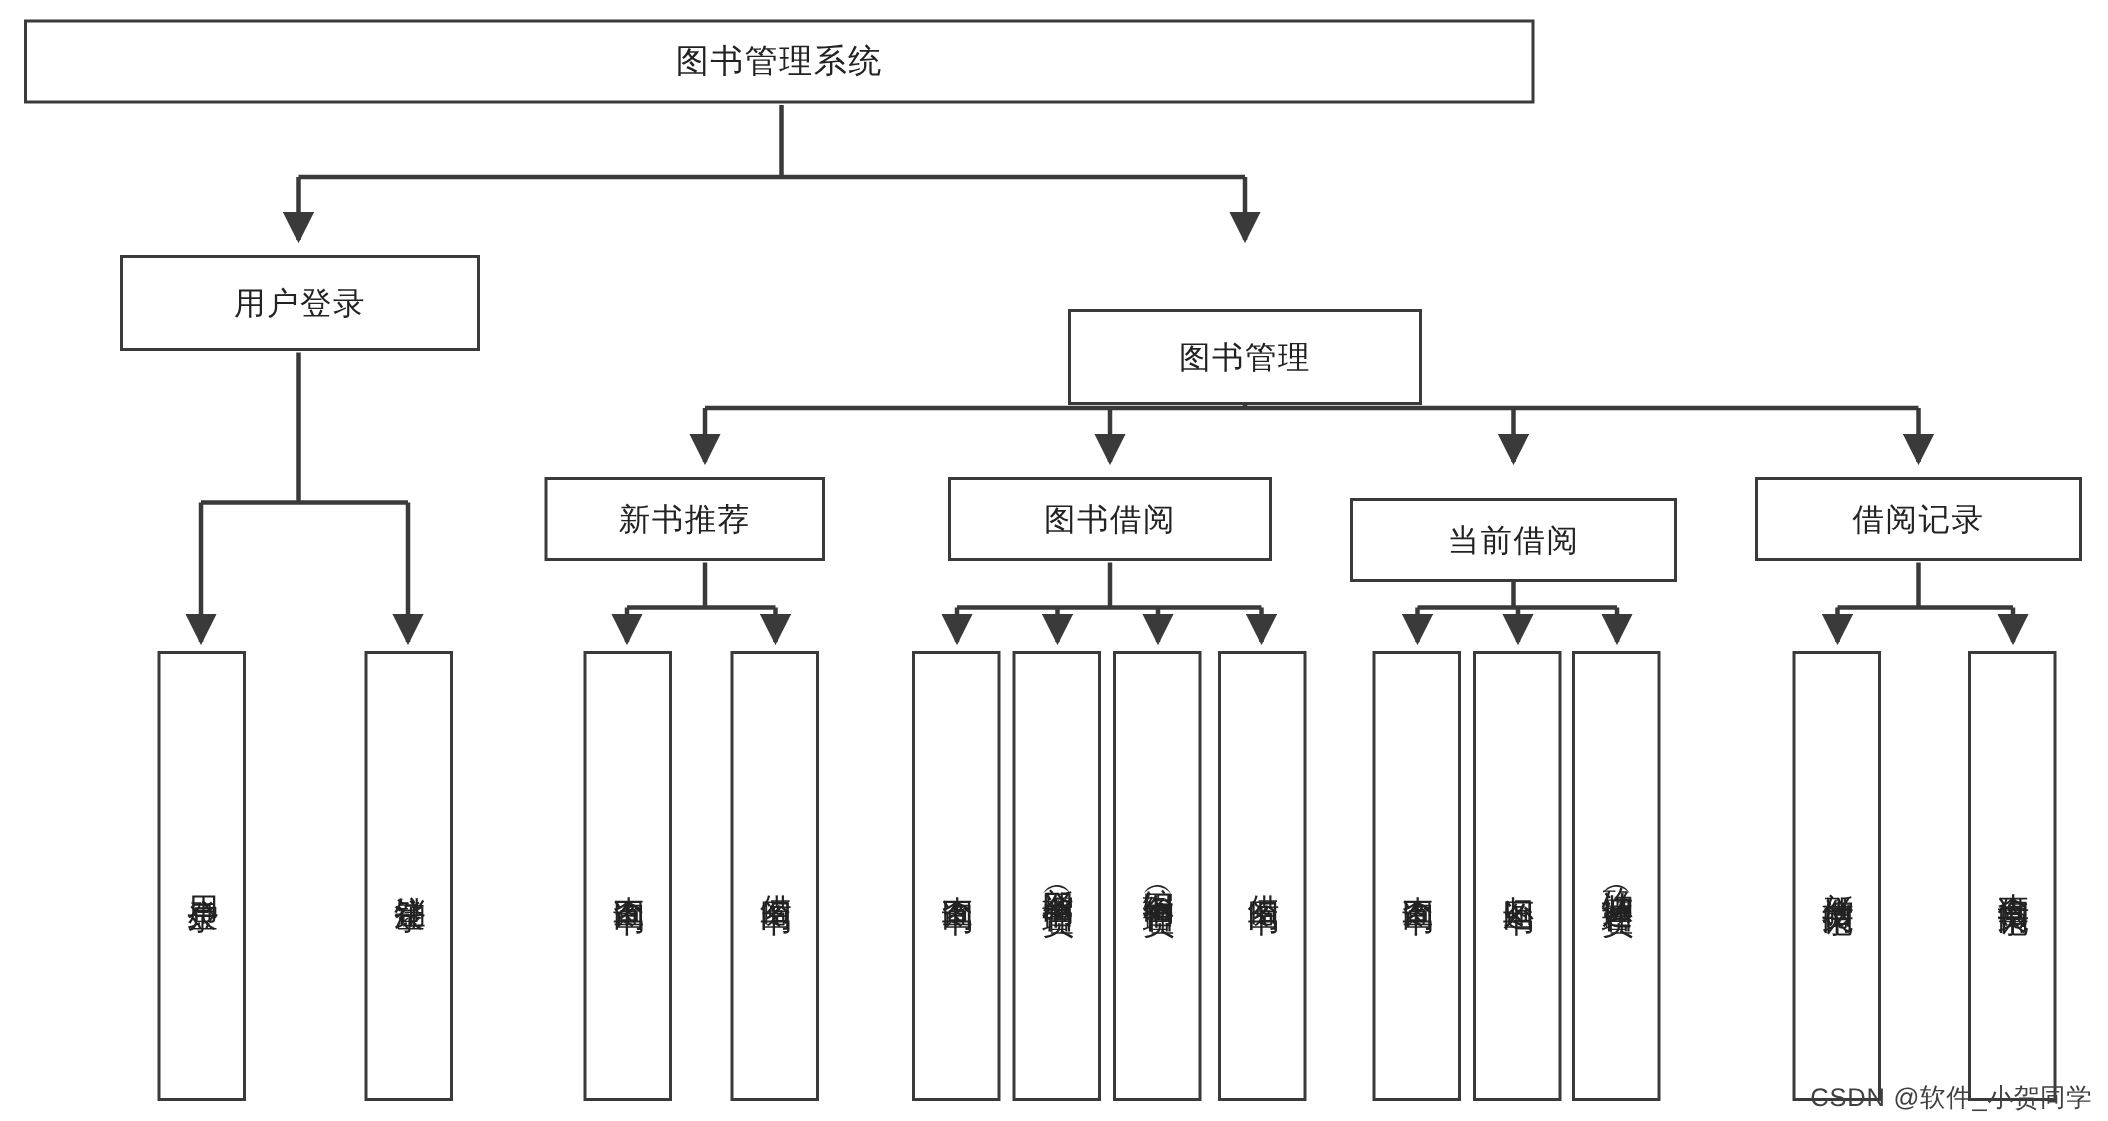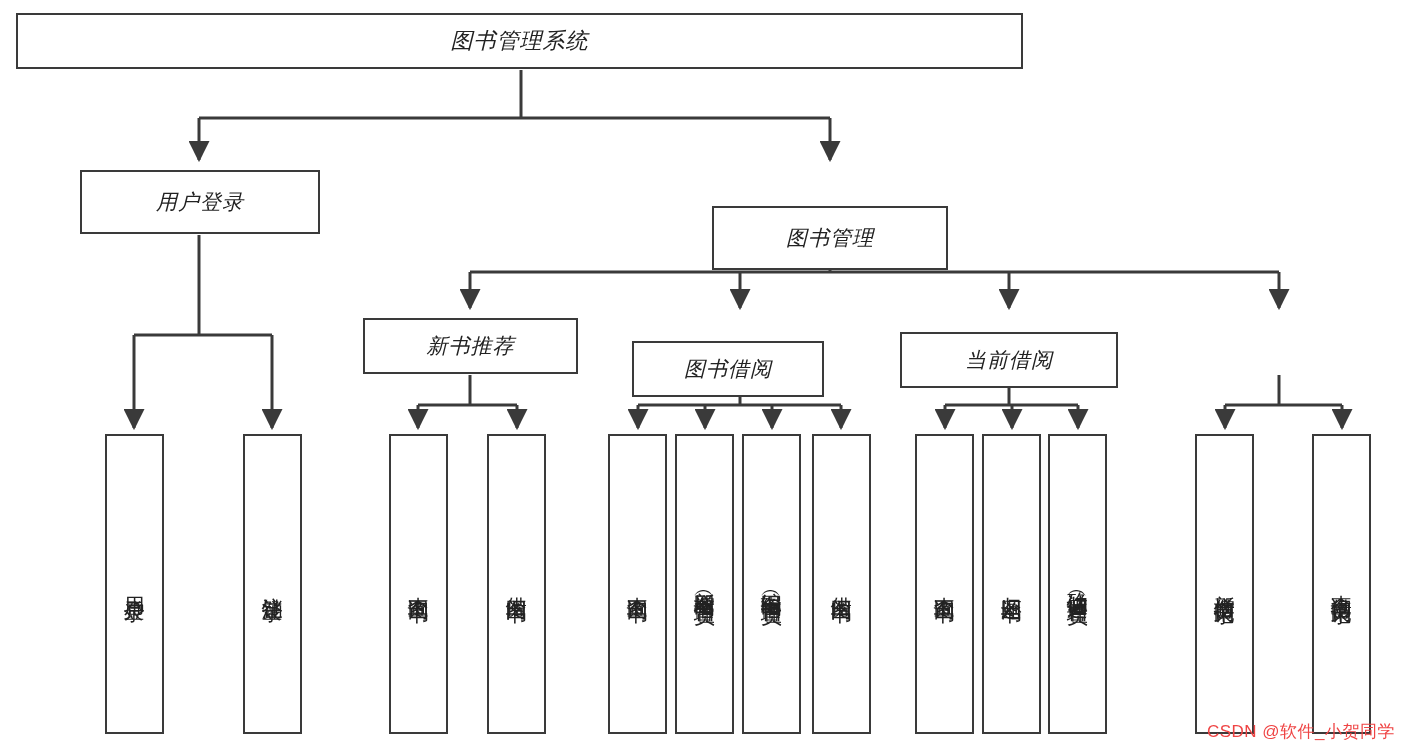--- a/index.html
+++ b/index.html
@@ -31,21 +31,20 @@
     background: #ffffff;
     border: 2px solid #3a3a3a;
     display: flex;
     align-items: center;
     justify-content: center;
     color: #222222;
   }
   .node.horizontal {
     font-size: 21px;
     letter-spacing: 1px;
-    font-style: italic;
   }
   .node.vertical {
     writing-mode: vertical-rl;
     text-orientation: upright;
     font-size: 21px;
     line-height: 1.12;
     letter-spacing: 2px;
     padding: 4px 0;
     text-align: center;
   }
@@ -55,21 +54,21 @@
     white-space: nowrap;
   }
   .node.root {
     font-size: 22px;
   }
   #watermark {
     position: absolute;
     right: 10px;
     bottom: 4px;
     font-size: 17px;
-    color: #ef4444;
+    color: #404040;
     letter-spacing: 0.5px;
     user-select: none;
     white-space: nowrap;
   }
 </style>
 </head>
 <body>
 
 <div id="diagram-root">
 
@@ -127,28 +126,31 @@
     <span>图书管理系统</span>
   </div>
 
   <div class="node horizontal" style="left:80px; top:170px; width:240px; height:64px;">
     <span>用户登录</span>
   </div>
   <div class="node horizontal" style="left:712px; top:170px; width:236px; height:64px;margin-top:36px;">
     <span>图书管理</span>
   </div>
 
-  <div class="node horizontal" style="left:363px; top:318px; width:215px; height:56px;">
+  <div class="node horizontal" style="left:363px; top:318px; width:187px; height:56px;">
     <span>新书推荐</span>
   </div>
-  <div class="node horizontal" style="left:632px; top:318px; width:192px; height:56px;margin-top:23px;">
+  <div class="node horizontal" style="left:632px; top:318px; width:216px; height:56px;">
     <span>图书借阅</span>
   </div>
   <div class="node horizontal" style="left:900px; top:332px; width:218px; height:56px;">
     <span>当前借阅</span>
+  </div>
+  <div class="node horizontal" style="left:1170px; top:318px; width:218px; height:56px;">
+    <span>借阅记录</span>
   </div>
 
   <div class="node vertical" style="left:105px; top:434px; width:59px; height:300px;">
     <span class="vtext">用户登录</span>
   </div>
   <div class="node vertical" style="left:243px; top:434px; width:59px; height:300px;">
     <span class="vtext">注销登录</span>
   </div>
 
   <div class="node vertical" style="left:389px; top:434px; width:59px; height:300px;">

